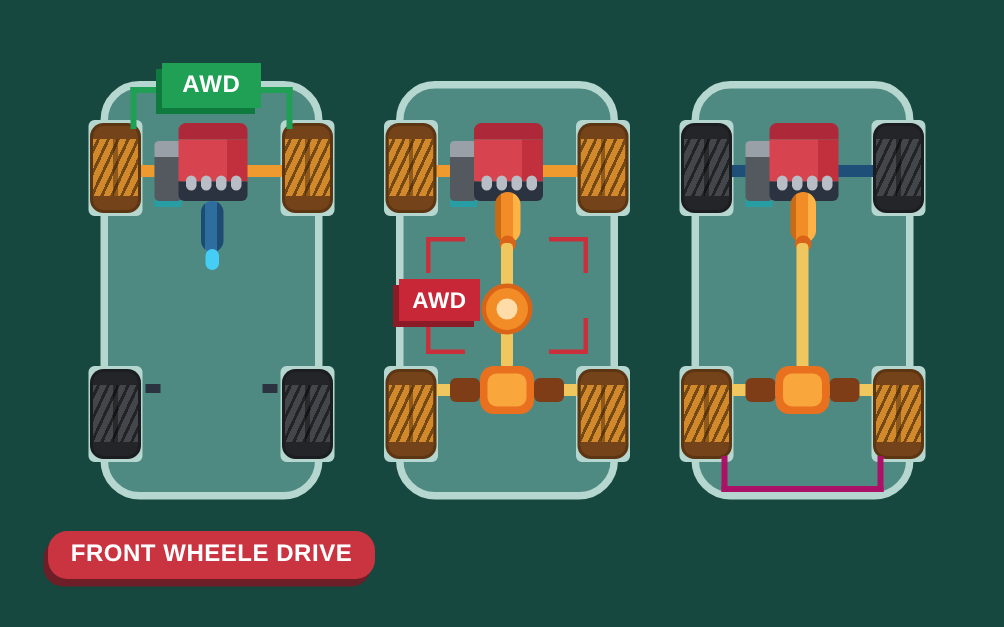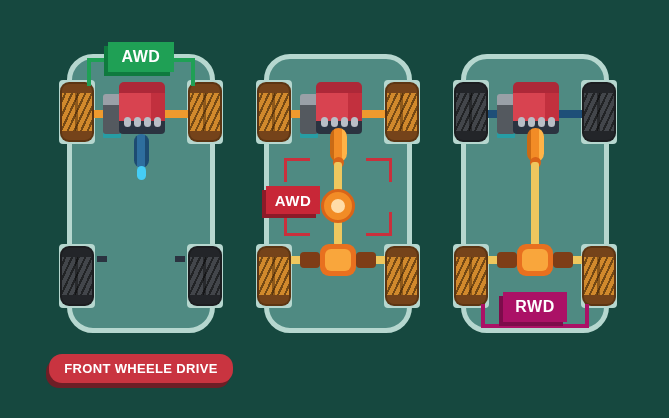--- a/index.html
+++ b/index.html
@@ -74,21 +74,21 @@
   .bracket-green{position:absolute;left:20px;top:4px;width:108px;height:28px;border:4px solid #1FA055;border-bottom:none;box-sizing:border-box;z-index:5;}
   .bracket-magenta{position:absolute;left:20px;top:250px;width:108px;height:24px;border:4px solid #AB1166;border-top:none;box-sizing:border-box;z-index:5;}
   .bracket-red{position:absolute;left:20px;top:104px;width:108px;height:78px;z-index:4;}
   .corner{position:absolute;width:26px;height:24px;box-sizing:border-box;}
   .corner.tl{left:0;top:0;border-top:3px solid #C9303C;border-left:3px solid #C9303C;}
   .corner.tr{right:0;top:0;border-top:3px solid #C9303C;border-right:3px solid #C9303C;}
   .corner.bl{left:0;bottom:0;border-bottom:3px solid #C9303C;border-left:3px solid #C9303C;}
   .corner.br{right:0;bottom:0;border-bottom:3px solid #C9303C;border-right:3px solid #C9303C;}
   
   .caption{position:absolute;top:300px;left:0;right:0;display:flex;justify-content:center;}
-  .pill{background:#C93440;color:#fff;font-weight:bold;font-size:13px;letter-spacing:.35px;
+  .pill{background:#C93440;color:#fff;font-weight:bold;font-size:16px;letter-spacing:.35px;
     padding:7px 15px;border-radius:13px;box-shadow:-3px 5px 0 #6E1E26;white-space:nowrap;}
 </style>
 </head>
 <body>
 
 <div class="stage">
 
   <div class="panel p1">
     <div class="car">
       <div class="car-body"></div>
@@ -199,19 +199,16 @@
       </div>
       <div class="capsule"></div>
       <div class="ujoint"></div>
       <div class="shaft s3"></div>
       <div class="coupler l"></div>
       <div class="coupler r"></div>
       <div class="rear-diff">
         <div class="rear-diff-inner"></div>
       </div>
       <div class="bracket-magenta"></div>
-      <div class="badge badge-magenta">
-        <span>RWD</span>
-      </div>
     </div>
   </div>
 
 </div>
 
 </body></html>

